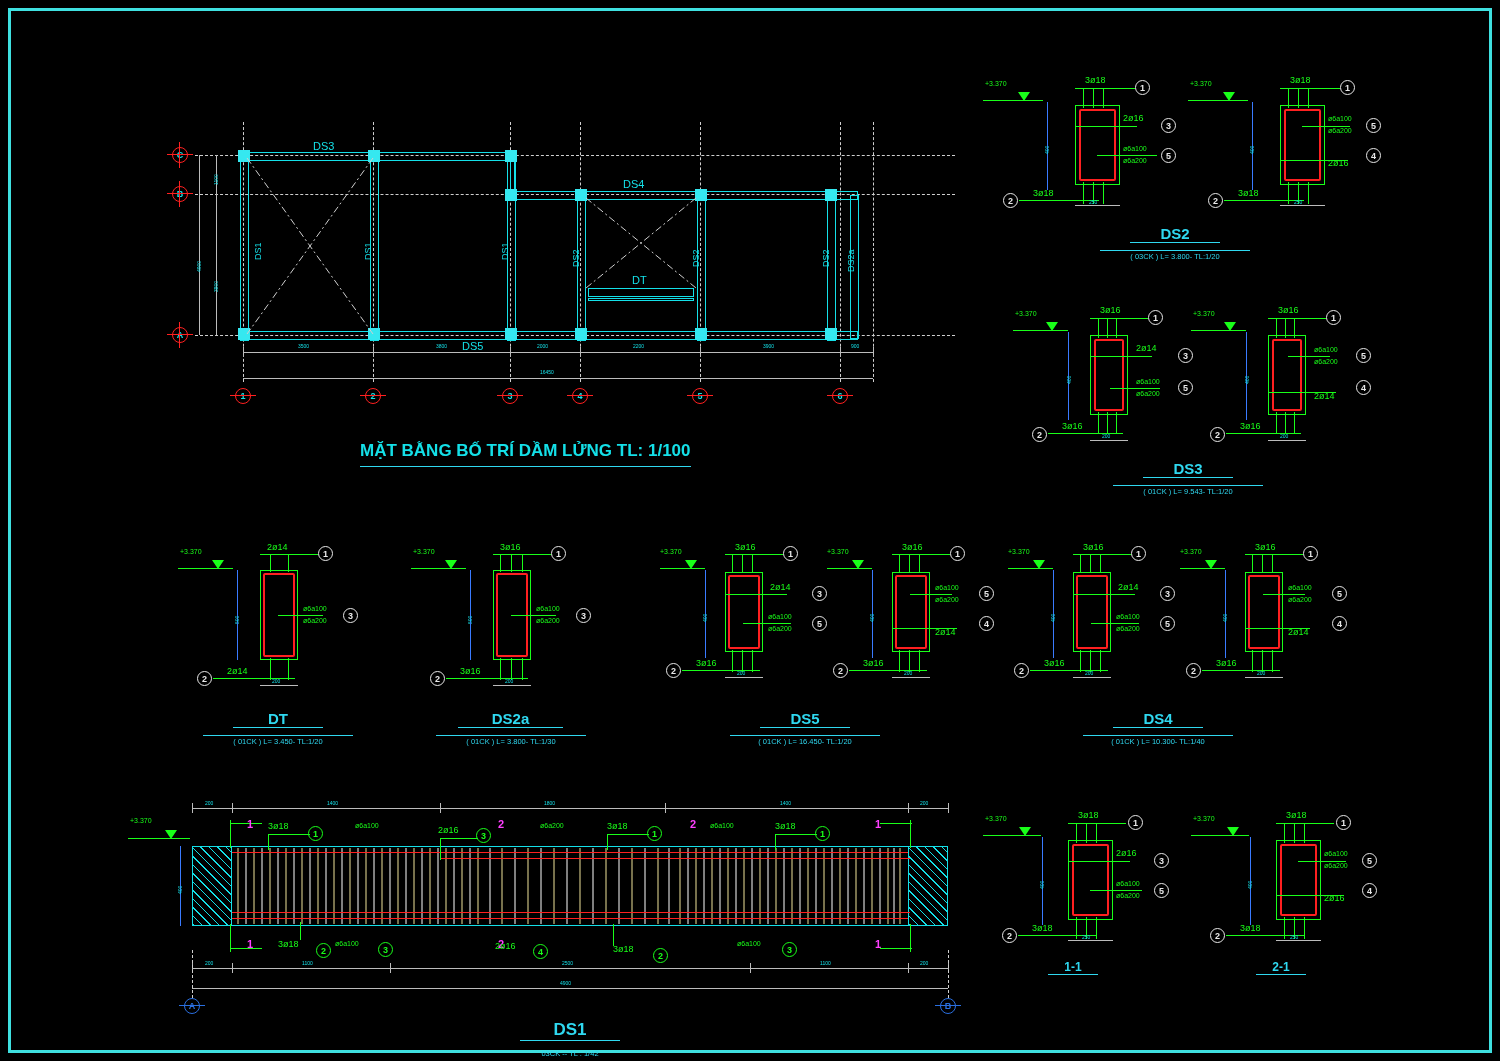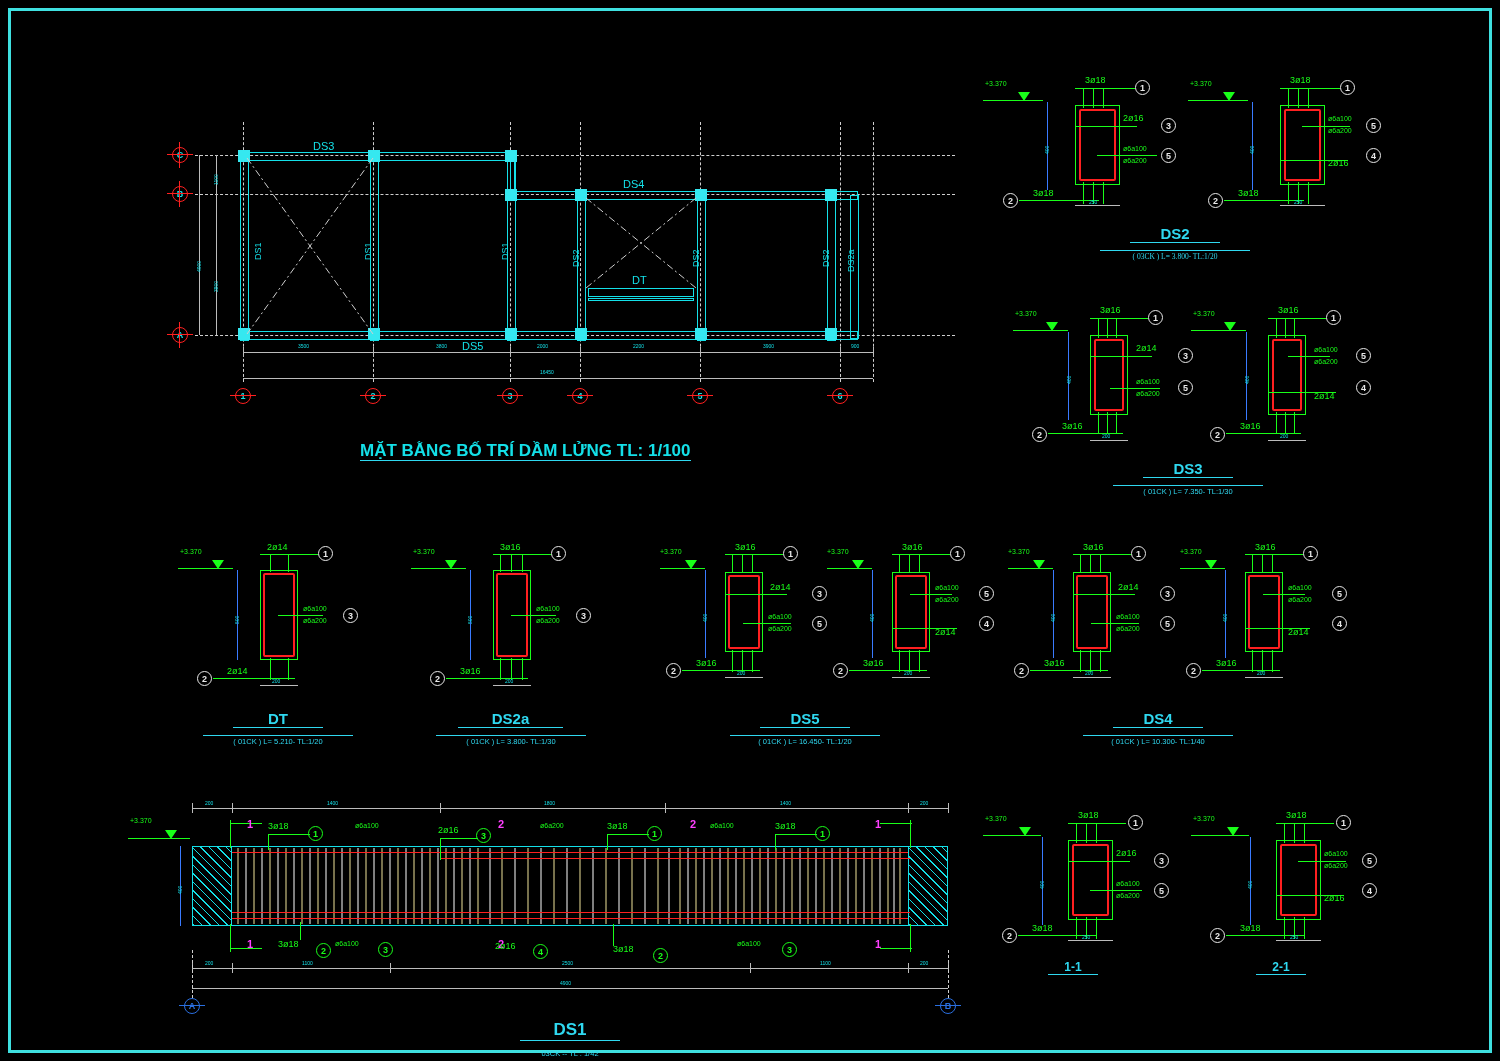--- a/index.html
+++ b/index.html
@@ -186,21 +186,21 @@
     <div class="bub" style="left:572px;top:388px;">4</div>
     <div class="bub" style="left:692px;top:388px;">5</div>
     <div class="bub" style="left:832px;top:388px;">6</div>
     <div class="cross" style="left:230px;top:395px;width:26px;height:1px;background:#ff2020;"></div>
     <div class="cross" style="left:360px;top:395px;width:26px;height:1px;background:#ff2020;"></div>
     <div class="cross" style="left:497px;top:395px;width:26px;height:1px;background:#ff2020;"></div>
     <div class="cross" style="left:567px;top:395px;width:26px;height:1px;background:#ff2020;"></div>
     <div class="cross" style="left:687px;top:395px;width:26px;height:1px;background:#ff2020;"></div>
     <div class="cross" style="left:827px;top:395px;width:26px;height:1px;background:#ff2020;"></div>
 
-    <div class="t cy ul" style="left:360px;top:442px;font-size:17px;font-weight:bold;padding-bottom:1px;">MẶT BẰNG BỐ TRÍ DẦM LỬNG TL: 1/100</div>
+    <div class="t cy ul" style="left:360px;top:442px;font-size:17px;font-weight:bold;padding-bottom:7px;">MẶT BẰNG BỐ TRÍ DẦM LỬNG TL: 1/100</div>
   </div>
 
   <div class="sec" style="left:975px;top:70px;width:400px;height:200px;">
 
     <div>
       <div class="t gr xs" style="left:10px;top:10px;">+3.370</div>
       <div class="gl" style="left:8px;top:30px;width:60px;height:1px;"></div>
       <svg style="position:absolute;left:42px;top:19px;width:14px;height:14px;">
         <polygon points="1,3 13,3 7,12" fill="#19ff19"></polygon>
       </svg>
@@ -257,21 +257,21 @@
       <div class="circ" style="left:186px;top:78px;">4</div>
       <div class="gl" style="left:44px;top:130px;width:80px;height:1px;"></div>
       <div class="t gr sm" style="left:58px;top:119px;">3ø18</div>
       <div class="circ" style="left:28px;top:123px;">2</div>
       <div class="bluedimv" style="left:72px;top:32px;height:88px;"></div>
       <div class="t cy tiny vert" style="left:70px;top:84px;">400</div>
       <div class="dimline" style="left:100px;top:135px;width:45px;"></div>
       <div class="t cy tiny" style="left:114px;top:130px;">250</div>
     </div>
     <div class="sectitle ul" style="left:155px;top:155px;width:90px;">DS2</div>
-    <div class="secsub" style="left:125px;top:180px;width:150px;font-family:Liberation Serif, serif;">( 03CK ) L= 3.800- TL:1/20</div>
+    <div class="secsub" style="left:125px;top:180px;width:150px;">( 03CK ) L= 3.800- TL:1/20</div>
   </div>
 
   <div class="sec" style="left:1010px;top:300px;width:400px;height:200px;">
     <div>
       <div class="t gr xs" style="left:5px;top:10px;">+3.370</div>
       <div class="gl" style="left:3px;top:30px;width:55px;height:1px;"></div>
       <svg style="position:absolute;left:35px;top:19px;width:14px;height:14px;">
         <polygon points="1,3 13,3 7,12" fill="#19ff19"></polygon>
         </svg>
       <div class="secbox" style="left:80px;top:35px;width:38px;height:80px;"></div>
@@ -326,21 +326,21 @@
       <div class="circ" style="left:168px;top:80px;">4</div>
       <div class="gl" style="left:38px;top:133px;width:75px;height:1px;"></div>
       <div class="t gr sm" style="left:52px;top:122px;">3ø16</div>
       <div class="circ" style="left:22px;top:127px;">2</div>
       <div class="bluedimv" style="left:58px;top:32px;height:88px;"></div>
       <div class="t cy tiny vert" style="left:57px;top:84px;">400</div>
       <div class="dimline" style="left:80px;top:140px;width:38px;"></div>
       <div class="t cy tiny" style="left:92px;top:134px;">200</div>
     </div>
     <div class="sectitle ul" style="left:133px;top:160px;width:90px;">DS3</div>
-    <div class="secsub" style="left:103px;top:185px;width:150px;">( 01CK ) L= 7.350- TL:1/30</div>
+    <div class="secsub" style="left:103px;top:185px;width:150px;">( 01CK ) L= 9.543- TL:1/20</div>
   </div>
 
   <div class="sec" style="left:175px;top:540px;width:230px;height:195px;">
     <div class="t gr xs" style="left:5px;top:8px;">+3.370</div>
     <div class="gl" style="left:3px;top:28px;width:55px;height:1px;"></div>
     <svg style="position:absolute;left:36px;top:17px;width:14px;height:14px;">
       <polygon points="1,3 13,3 7,12" fill="#19ff19"></polygon>
       </svg>
     <div class="secbox" style="left:85px;top:30px;width:38px;height:90px;"></div>
     <div class="stirrup" style="left:88px;top:33px;width:32px;height:84px;"></div>
@@ -356,21 +356,21 @@
     <div class="t gr xs" style="left:128px;top:77px;">ø6a200</div>
     <div class="circ" style="left:168px;top:68px;">3</div>
     <div class="gl" style="left:38px;top:138px;width:82px;height:1px;"></div>
     <div class="t gr sm" style="left:52px;top:127px;">2ø14</div>
     <div class="circ" style="left:22px;top:131px;">2</div>
     <div class="bluedimv" style="left:62px;top:30px;height:90px;"></div>
     <div class="t cy tiny vert" style="left:60px;top:84px;">500</div>
     <div class="dimline" style="left:85px;top:145px;width:38px;"></div>
     <div class="t cy tiny" style="left:97px;top:139px;">200</div>
     <div class="sectitle ul" style="left:58px;top:170px;width:90px;">DT</div>
-    <div class="secsub" style="left:28px;top:195px;width:150px;">( 01CK ) L= 5.210- TL:1/20</div>
+    <div class="secsub" style="left:28px;top:195px;width:150px;">( 01CK ) L= 3.450- TL:1/20</div>
   </div>
 
   <div class="sec" style="left:408px;top:540px;width:230px;height:195px;">
     <div class="t gr xs" style="left:5px;top:8px;">+3.370</div>
     <div class="gl" style="left:3px;top:28px;width:55px;height:1px;"></div>
     <svg style="position:absolute;left:36px;top:17px;width:14px;height:14px;">
       <polygon points="1,3 13,3 7,12" fill="#19ff19"></polygon>
       </svg>
     <div class="secbox" style="left:85px;top:30px;width:38px;height:90px;"></div>
     <div class="stirrup" style="left:88px;top:33px;width:32px;height:84px;"></div>

